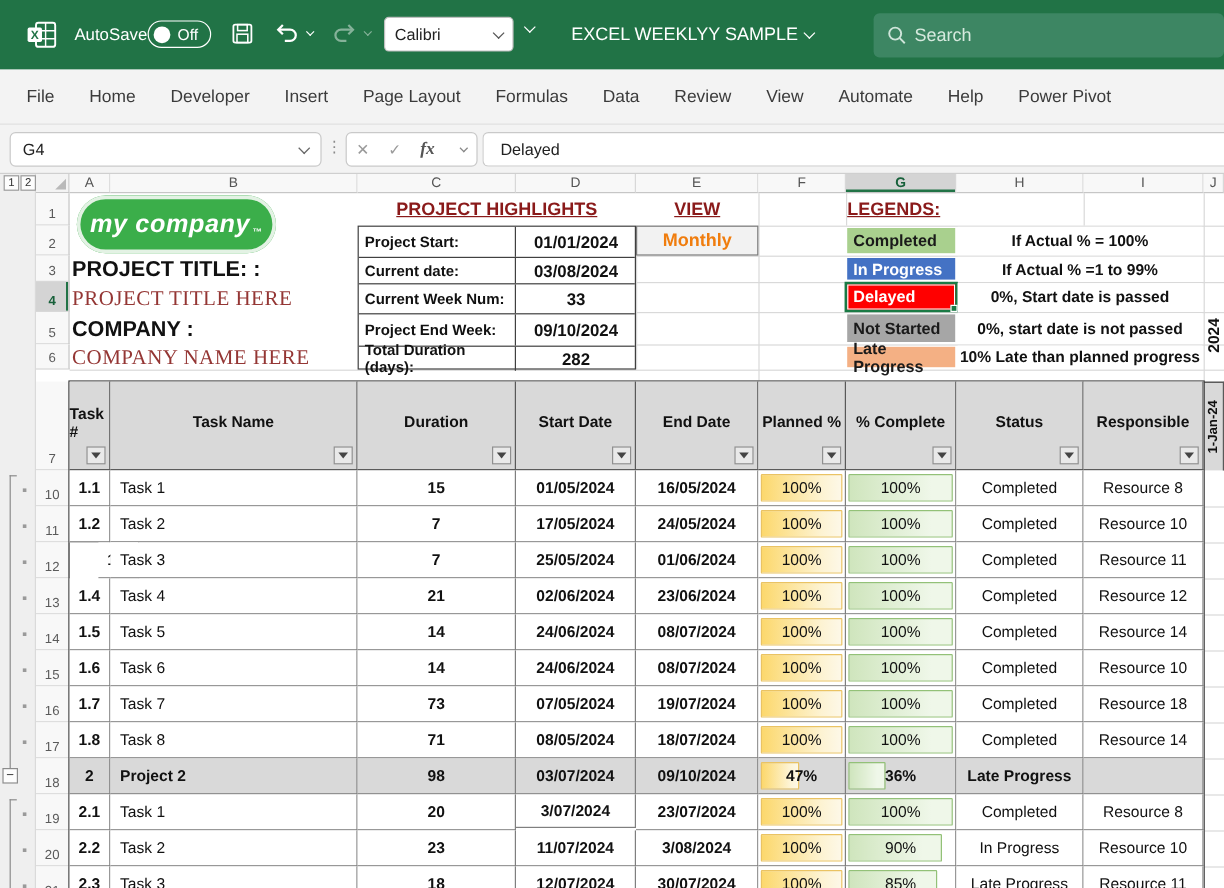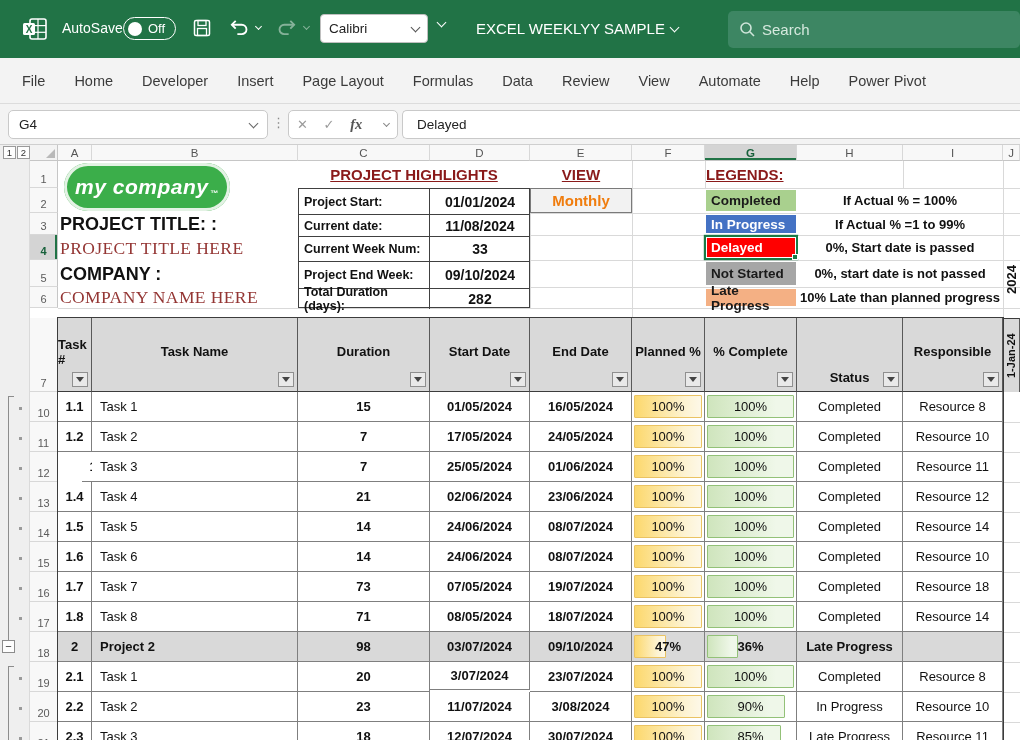--- a/index.html
+++ b/index.html
@@ -284,21 +284,21 @@
   <div class="secthead" style="left:530px;top:162px;width:102px;height:25px;">VIEW</div>
   <div class="secthead" style="left:706px;top:162px;width:95px;height:25px;justify-content:flex-start;">LEGENDS:</div>
 
   <div class="hlwrap" id="hlwrap">
       <div class="hlrow" style="top: 0px; height: 25px;">
         <div class="hllabel">Project Start:</div>
         <div class="hlvalue">01/01/2024</div>
       </div>
       <div class="hlrow" style="top: 25px; height: 22px;">
         <div class="hllabel">Current date:</div>
-        <div class="hlvalue">11/08/2024</div>
+        <div class="hlvalue">03/08/2024</div>
       </div>
       <div class="hlrow" style="top: 47px; height: 25px;">
         <div class="hllabel">Current Week Num:</div>
         <div class="hlvalue">33</div>
       </div>
       <div class="hlrow" style="top: 72px; height: 27px;">
         <div class="hllabel">Project End Week:</div>
         <div class="hlvalue">09/10/2024</div>
       </div>
       <div class="hlrow" style="top: 99px; height: 21px;">
@@ -348,21 +348,21 @@
         <div class="filterbtn"></div>
       </div>
       <div class="cell hdr" style="left: 632px; top: 318px; width: 73px; height: 74px;">
         <span style="margin-bottom: 6px;">Planned %</span>
         <div class="filterbtn"></div>
       </div>
       <div class="cell hdr" style="left: 705px; top: 318px; width: 92px; height: 74px;">
         <span style="margin-bottom: 6px;">% Complete</span>
         <div class="filterbtn"></div>
       </div>
-      <div class="cell hdr" style="left: 797px; top: 318px; width: 106px; height: 74px; align-items: flex-end;">
+      <div class="cell hdr" style="left: 797px; top: 318px; width: 106px; height: 74px;">
         <span style="margin-bottom: 6px;">Status</span>
         <div class="filterbtn"></div>
       </div>
       <div class="cell hdr" style="left: 903px; top: 318px; width: 100px; height: 74px;">
         <span style="margin-bottom: 6px;">Responsible</span>
         <div class="filterbtn"></div>
       </div>
       <div class="cell bold" style="left: 58px; top: 392px; width: 34px; height: 30px;">1.1</div>
       <div class="cell namecol" style="left: 92px; top: 392px; width: 206px; height: 30px;">Task 1</div>
       <div class="cell bold" style="left: 298px; top: 392px; width: 132px; height: 30px;">15</div>

